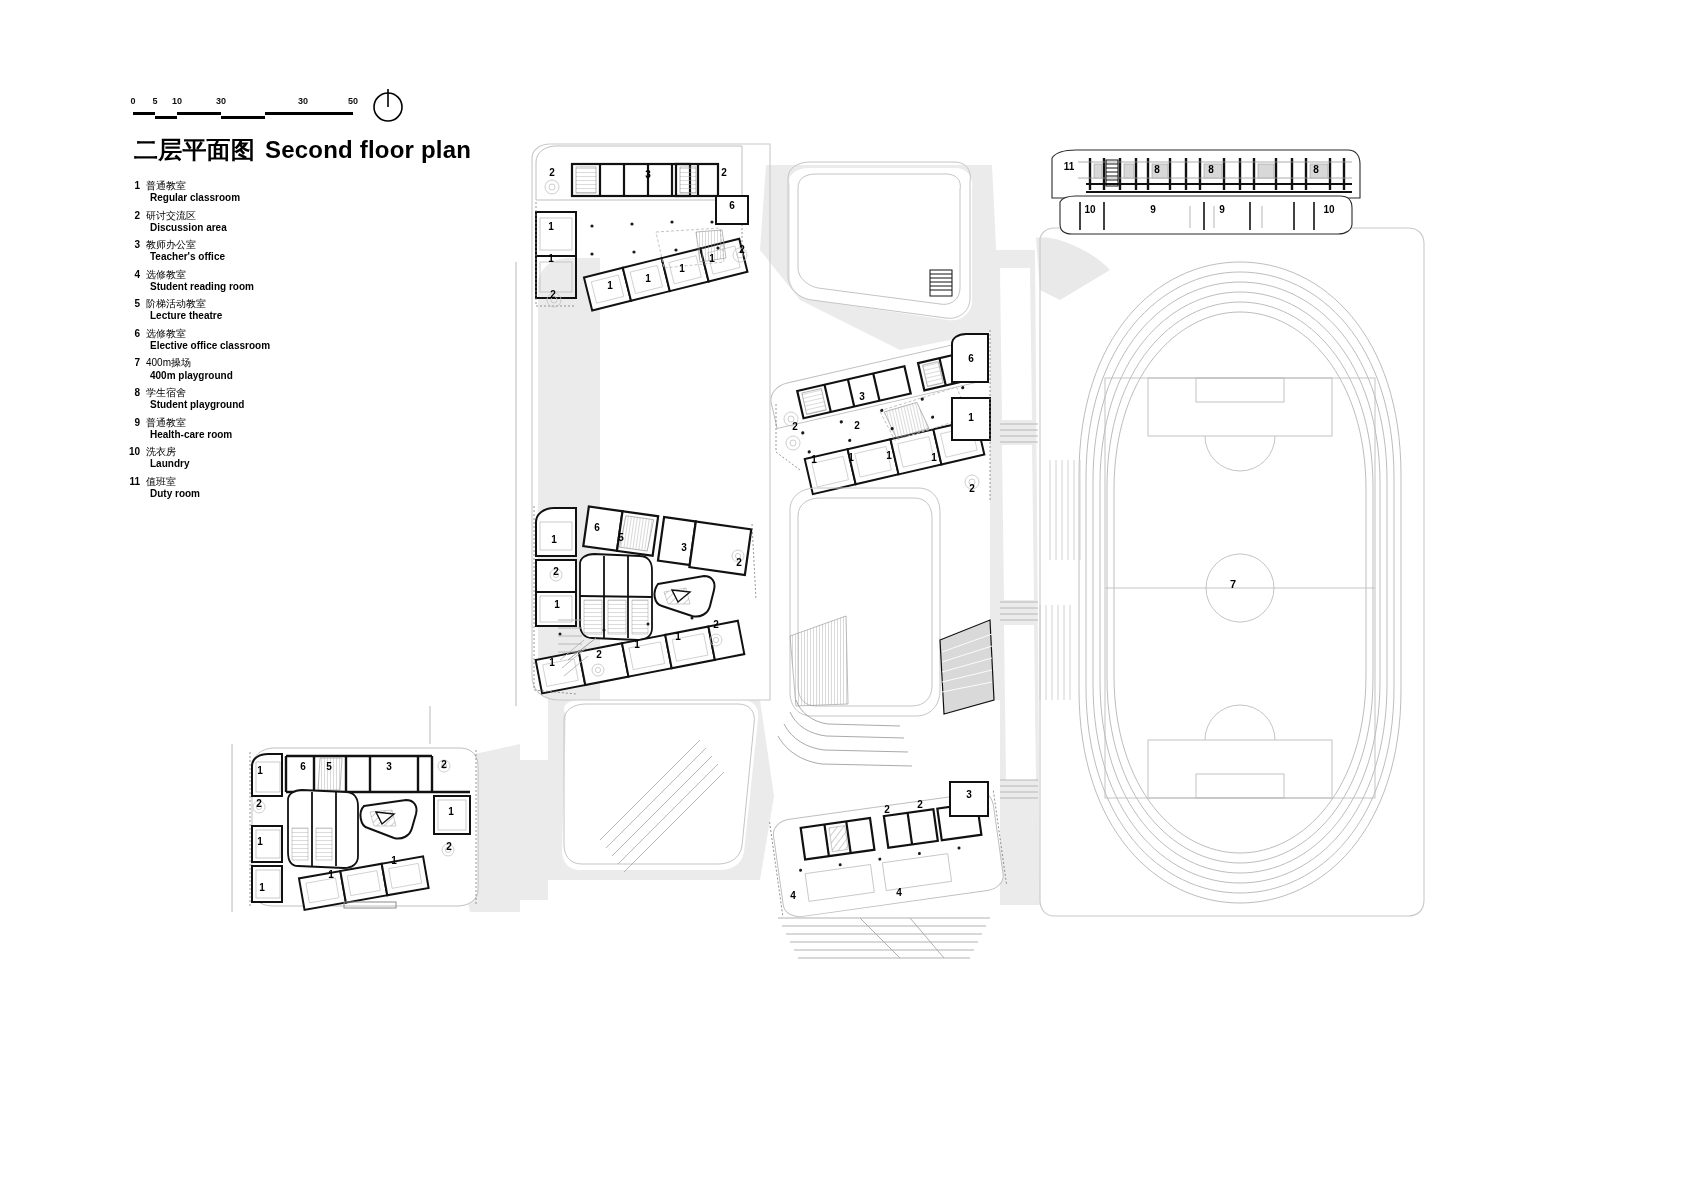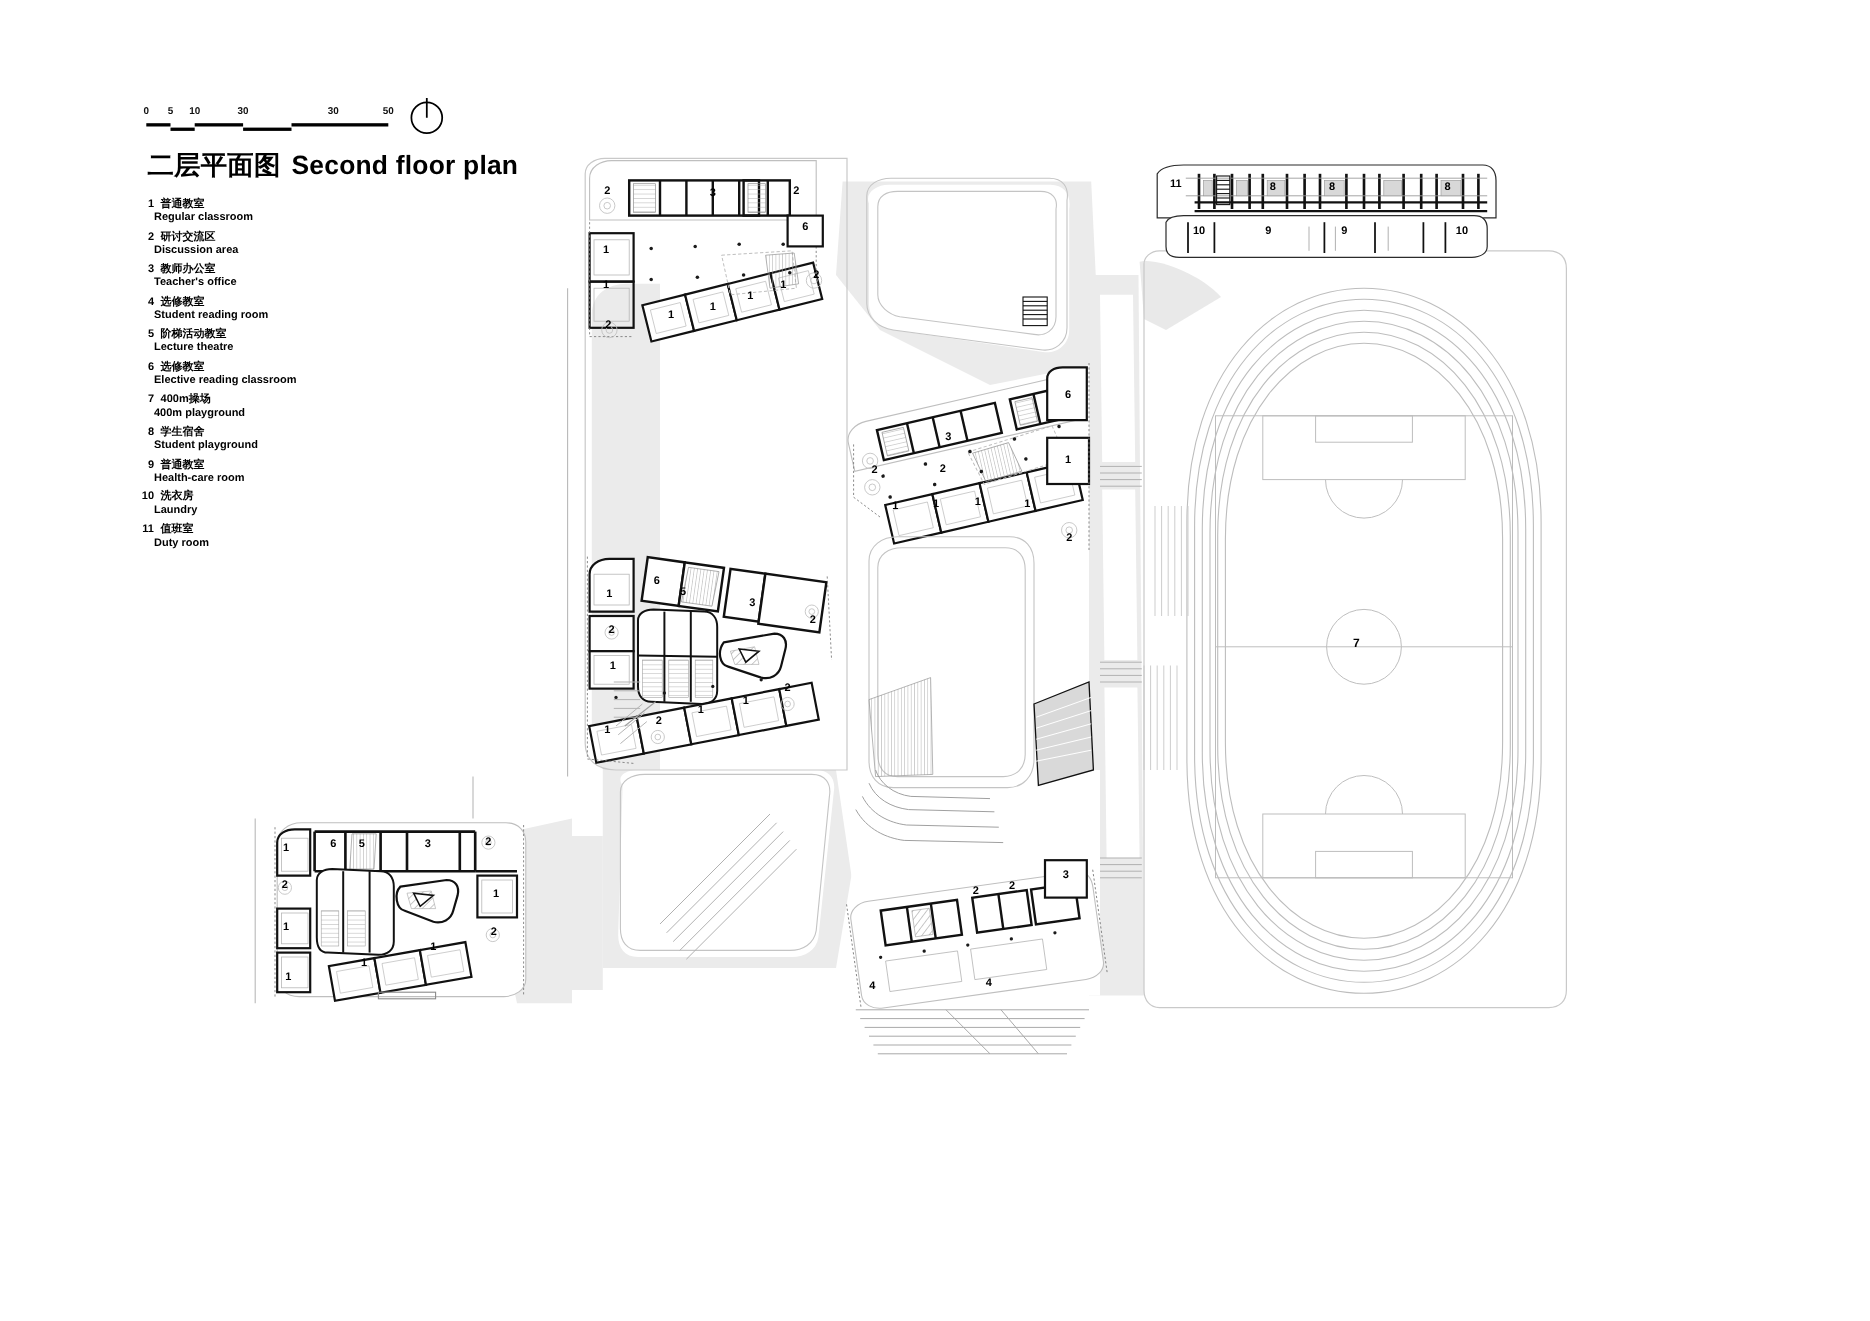--- a/index.html
+++ b/index.html
@@ -93,26 +93,26 @@
     top: 0;
     width: 16px;
     text-align: right;
     font-size: 10px;
     font-weight: 700;
     color: #000;
   }
   .leg-cn {
     margin-left: 22px;
     font-size: 10px;
-    font-weight: 700;
+    font-weight: 400;
     color: #000;
     display: block;
   }
   .leg-en {
-    margin-left: 16px;
+    margin-left: 26px;
     font-size: 10px;
     font-weight: 700;
     color: #000;
     display: block;
     margin-top: 1px;
   }
 
   
   #plan {
     position: absolute;
@@ -179,21 +179,21 @@
         <span class="leg-en">Student reading room</span>
       </div>
       <div class="leg-row">
         <span class="leg-num">5</span>
         <span class="leg-cn">阶梯活动教室</span>
         <span class="leg-en">Lecture theatre</span>
       </div>
       <div class="leg-row">
         <span class="leg-num">6</span>
         <span class="leg-cn">选修教室</span>
-        <span class="leg-en">Elective reading classroom</span>
+        <span class="leg-en">Elective office classroom</span>
       </div>
       <div class="leg-row">
         <span class="leg-num">7</span>
         <span class="leg-cn">400m操场</span>
         <span class="leg-en">400m playground</span>
       </div>
       <div class="leg-row">
         <span class="leg-num">8</span>
         <span class="leg-cn">学生宿舍</span>
         <span class="leg-en">Student playground</span>

